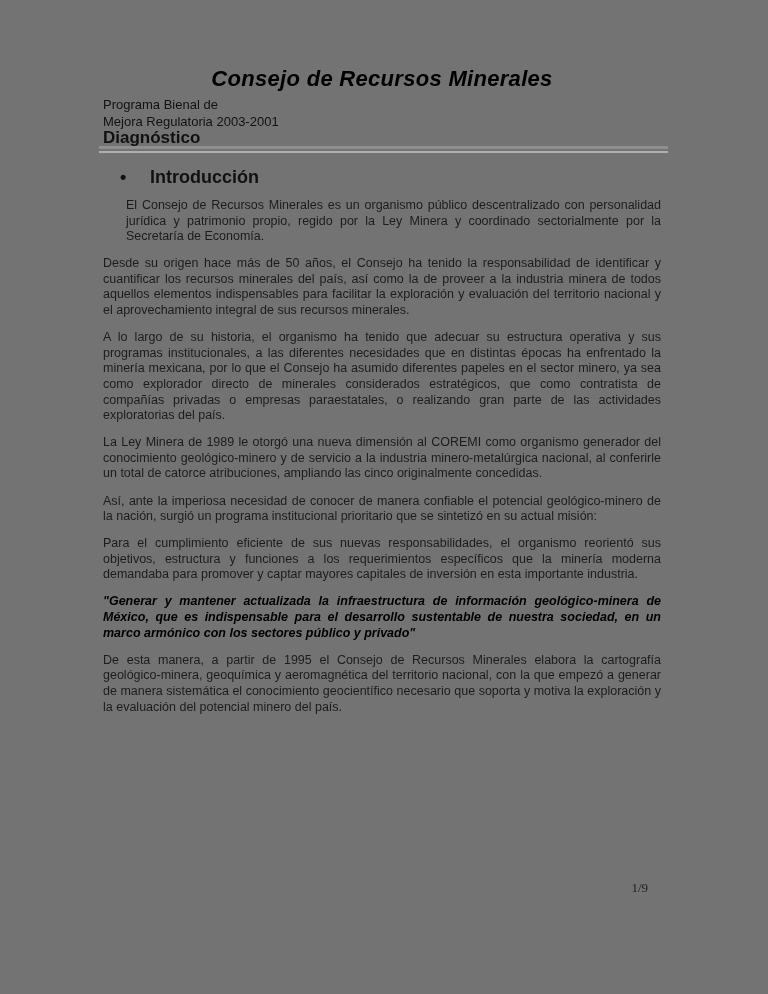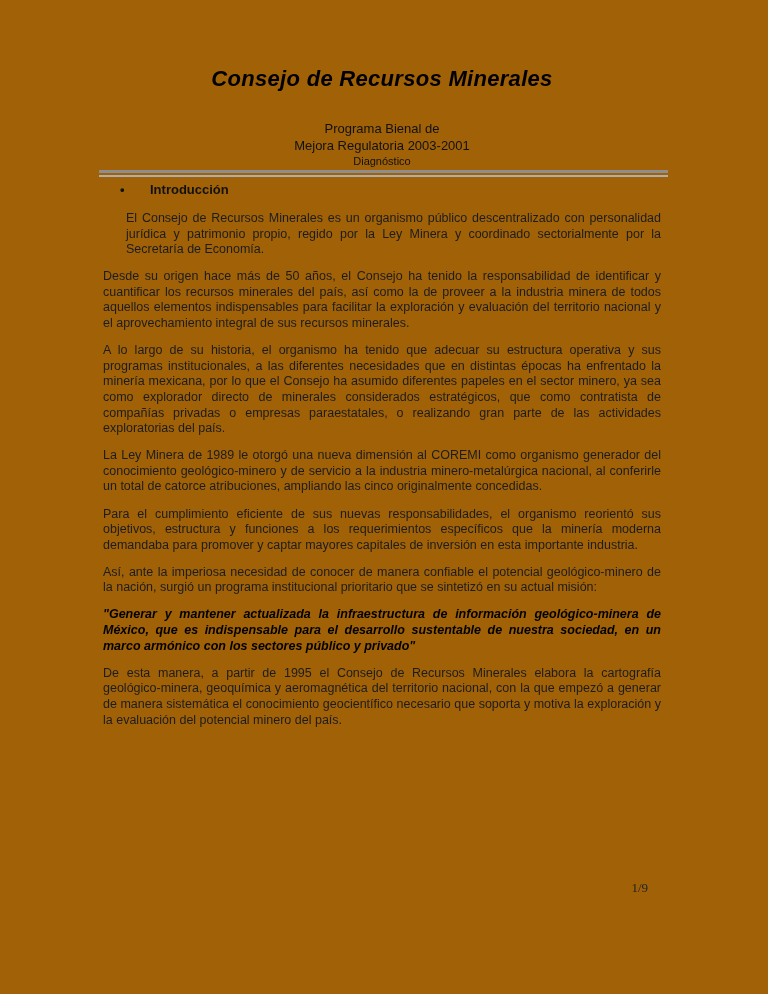--- a/index.html
+++ b/index.html
@@ -1,21 +1,21 @@
 <!DOCTYPE html>
 <html><head>
 <meta charset="utf-8">
 <style>
   html, body { margin: 0; padding: 0; background: #e8e8e8; }
   .page {
     position: relative;
     width: 768px;
     height: 994px;
     margin: 0 auto;
-    background: #a16207;
+    background: #737373;
     overflow: hidden;
     color: #1c1c1c;
     font-family: "Liberation Sans", sans-serif;
   }
   .content {
     position: absolute;
     left: 103px;
     top: 0;
     width: 558px;
   }
@@ -23,39 +23,40 @@
     margin: 66px 0 0 0;
     text-align: center;
     font-size: 22px;
     line-height: 26px;
     font-weight: bold;
     font-style: italic;
     letter-spacing: 0.3px;
     color: #000000;
   }
   .subtitle-block {
-    margin-top: 28px;
-    text-align: center;
+    margin-top: 4px;
+    text-align: left;
     font-size: 13px;
     line-height: 17px;
     color: #111111;
   }
   .subtitle-block .tagline {
-    font-size: 11px;
+    font-size: 17px;
     line-height: 15px;
+    font-weight: bold;
   }
   .header-rule {
     margin: 1px -7px 0 -4px;
     height: 2px;
     border-top: 3px solid #8e8e8e;
     border-bottom: 2px solid #aeaeae;
   }
   .section-heading {
-    margin: 5px 0 0 17px;
-    font-size: 13px;
+    margin: 16px 0 0 17px;
+    font-size: 18px;
     line-height: 16px;
     font-weight: bold;
     color: #111111;
   }
   .section-heading .bullet {
     display: inline-block;
     width: 30px;
     font-weight: bold;
   }
   p.body-par {
@@ -101,23 +102,23 @@
     </div>
 
     <p class="body-par first">El Consejo de Recursos Minerales es un organismo público descentralizado con personalidad jurídica y patrimonio propio, regido por la Ley Minera y coordinado sectorialmente por la Secretaría de Economía.</p>
 
     <p class="body-par">Desde su origen hace más de 50 años, el Consejo ha tenido la responsabilidad de identificar y cuantificar los recursos minerales del país, así como la de proveer a la industria minera de todos aquellos elementos indispensables para facilitar la exploración y evaluación del territorio nacional y el aprovechamiento integral de sus recursos minerales.</p>
 
     <p class="body-par">A lo largo de su historia, el organismo ha tenido que adecuar su estructura operativa y sus programas institucionales, a las diferentes necesidades que en distintas épocas ha enfrentado la minería mexicana, por lo que el Consejo ha asumido diferentes papeles en el sector minero, ya sea como explorador directo de minerales considerados estratégicos, que como contratista de compañías privadas o empresas paraestatales, o realizando gran parte de las actividades exploratorias del país.</p>
 
     <p class="body-par">La Ley Minera de 1989 le otorgó una nueva dimensión al COREMI como organismo generador del conocimiento geológico-minero y de servicio a la industria minero-metalúrgica nacional, al conferirle un total de catorce atribuciones, ampliando las cinco originalmente concedidas.</p>
 
+    <p class="body-par">Así, ante la imperiosa necesidad de conocer de manera confiable el potencial geológico-minero de la nación, surgió un programa institucional prioritario que se sintetizó en su actual misión:</p>
+
     <p class="body-par">Para el cumplimiento eficiente de sus nuevas responsabilidades, el organismo reorientó sus objetivos, estructura y funciones a los requerimientos específicos que la minería moderna demandaba para promover y captar mayores capitales de inversión en esta importante industria.</p>
-
-    <p class="body-par">Así, ante la imperiosa necesidad de conocer de manera confiable el potencial geológico-minero de la nación, surgió un programa institucional prioritario que se sintetizó en su actual misión:</p>
 
     <p class="body-par mission-quote">"Generar y mantener actualizada la infraestructura de información geológico-minera de México, que es indispensable para el desarrollo sustentable de nuestra sociedad, en un marco armónico con los sectores público y privado"</p>
 
     <p class="body-par">De esta manera, a partir de 1995 el Consejo de Recursos Minerales elabora la cartografía geológico-minera, geoquímica y aeromagnética del territorio nacional, con la que empezó a generar de manera sistemática el conocimiento geocientífico necesario que soporta y motiva la exploración y la evaluación del potencial minero del país.</p>
 
   </div>
 
   <div class="page-number">1/9</div>
 </div>
 

